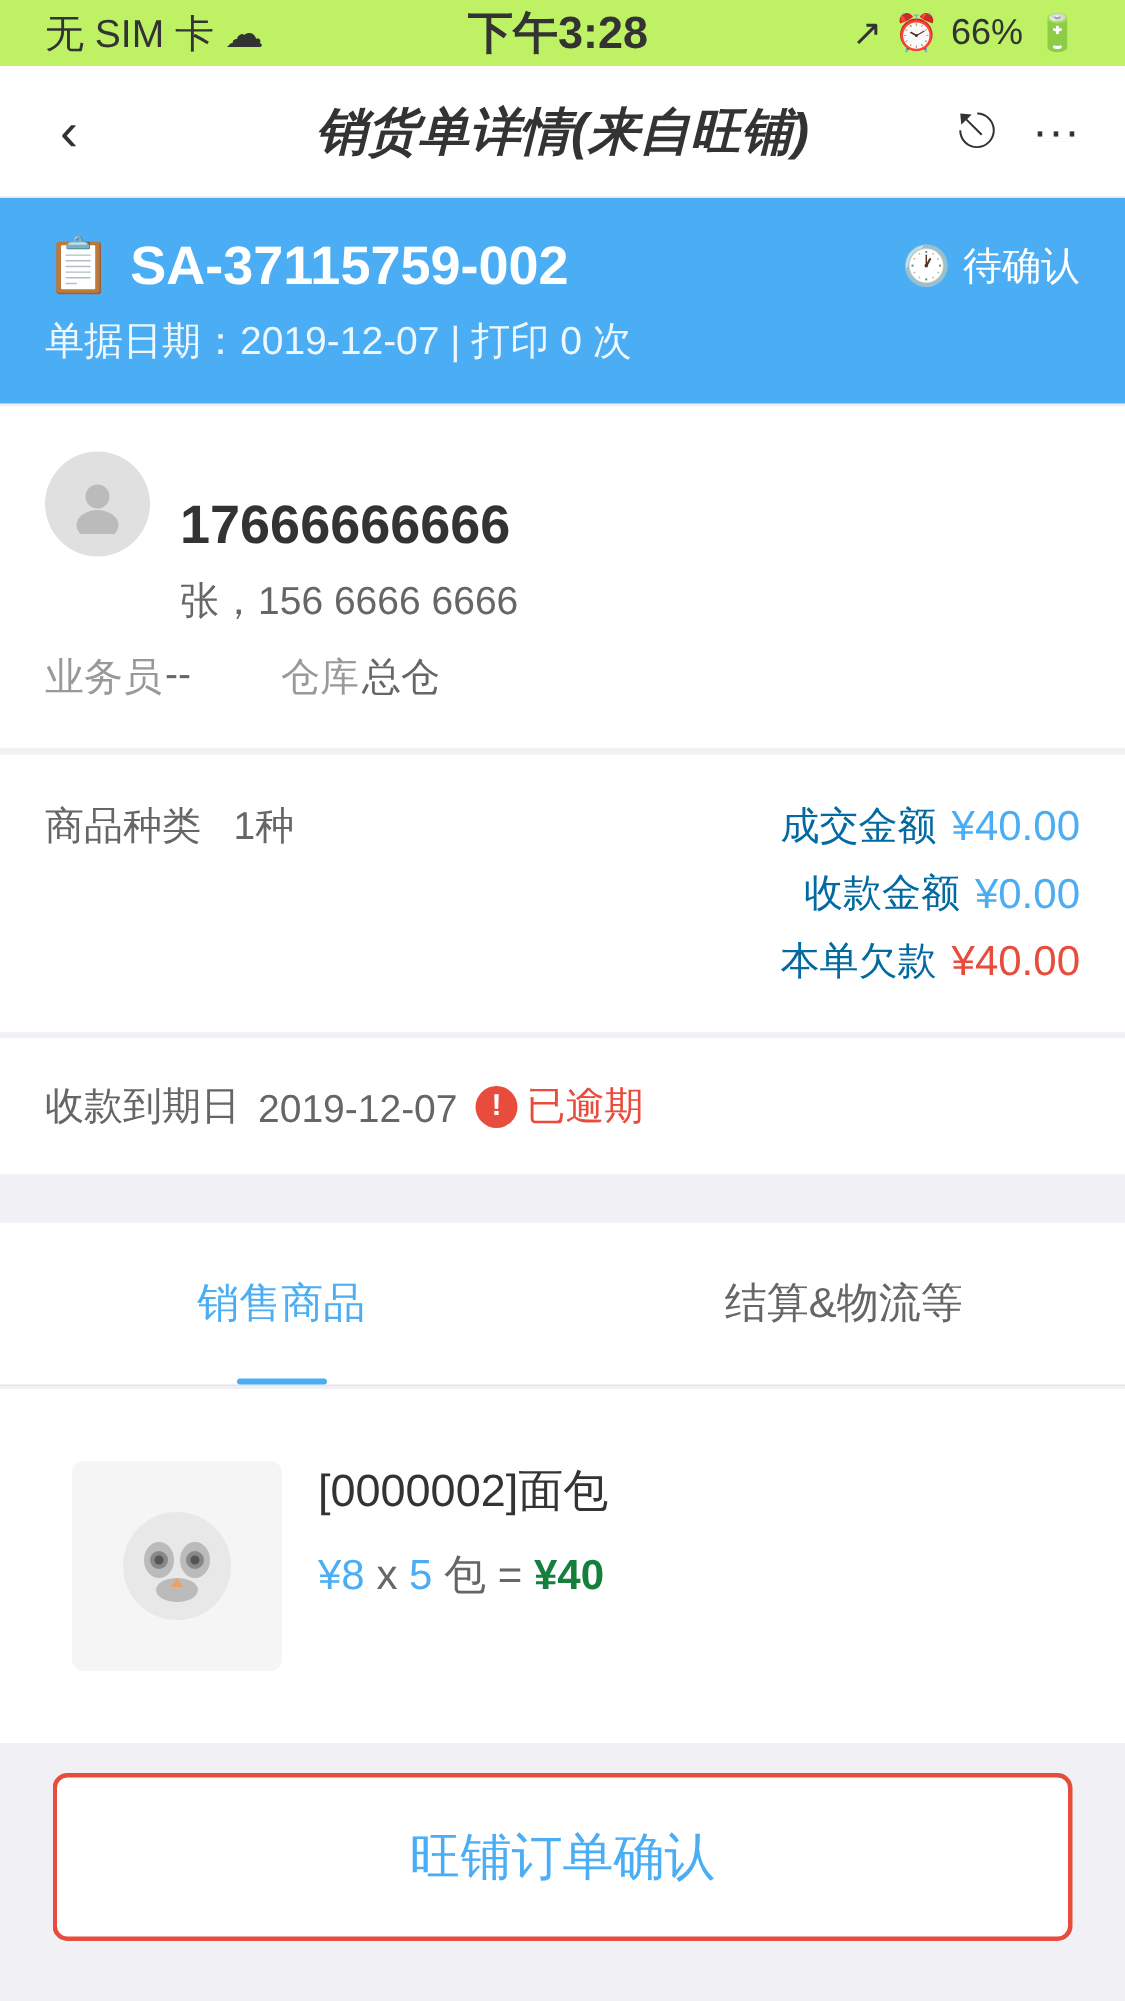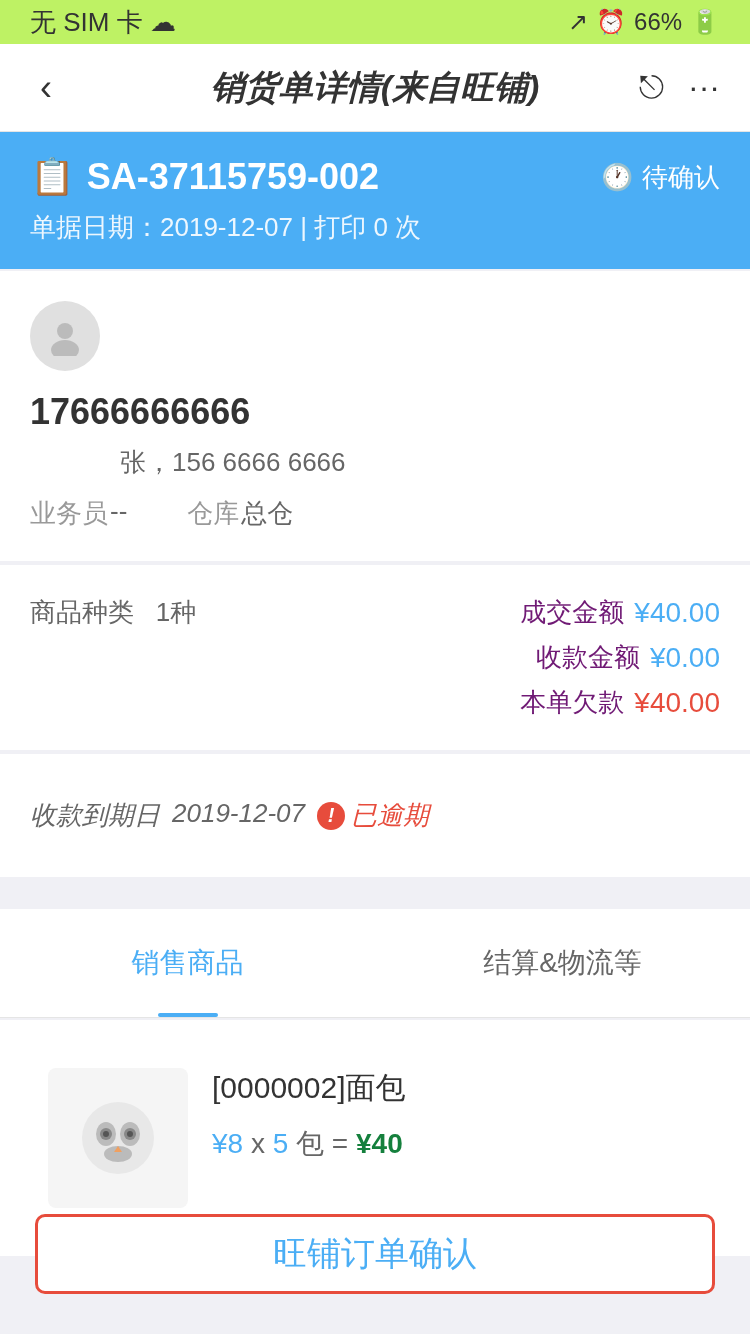--- a/index.html
+++ b/index.html
@@ -99,24 +99,23 @@
     }
 
     
     .customer-section {
       background: #fff;
       padding: 30px;
       margin-top: 2px;
     }
     .customer-row {
       display: flex;
-      align-items: flex-start;
+      align-items: flex-end;
       gap: 20px;
       margin-bottom: 12px;
-      flex-direction: column;
     }
     .avatar {
       width: 70px;
       height: 70px;
       border-radius: 50%;
       background: #e0e0e0;
       display: flex;
       align-items: center;
       justify-content: center;
       font-size: 36px;
@@ -178,35 +177,34 @@
       flex-direction: column;
       align-items: flex-end;
       gap: 10px;
     }
     .summary-amount-row {
       display: flex;
       align-items: center;
       gap: 10px;
       font-size: 26px;
     }
-    .amount-label { color: #701a75; }
+    .amount-label { color: #0369a1; }
     .amount-value { color: #4baef5; font-size: 28px; }
     .amount-value-red { color: #e74c3c; font-size: 28px; }
 
     
     .due-section {
       background: #fff;
-      padding: 44px 30px;
+      padding: 28px 30px;
       margin-top: 2px;
       font-size: 26px;
       color: #666;
       display: flex;
-      align-items: flex-start;
+      align-items: flex-end;
       gap: 12px;
-      font-style: italic;
     }
     .overdue-badge {
       background: transparent;
       color: #e74c3c;
       font-size: 26px;
       display: flex;
       align-items: center;
       gap: 6px;
     }
     .overdue-icon {
@@ -308,40 +306,41 @@
     
     .confirm-button-wrap {
       position: fixed;
       bottom: 40px;
       left: 50%;
       transform: translateX(-50%);
       width: 680px;
     }
     .confirm-button {
       width: 100%;
-      height: 80px;
+      height: 112px;
       background: #fff;
       border: 3px solid #e74c3c;
       border-radius: 10px;
       font-size: 34px;
       color: #4baef5;
       font-weight: 500;
       cursor: pointer;
       display: flex;
       align-items: center;
       justify-content: center;
     }
   </style>
 </head>
 <body>
 
 <div class="status-bar">
   <div class="status-left">
     <span>无 SIM 卡 ☁</span>
   </div>
+  <div class="status-center">下午3:28</div>
   <div class="status-right">
     <span>↗</span>
     <span>⏰</span>
     <span>66%</span>
     <span>🔋</span>
   </div>
 </div>
 
 <div class="nav-bar">
   <div class="nav-back">‹</div>

